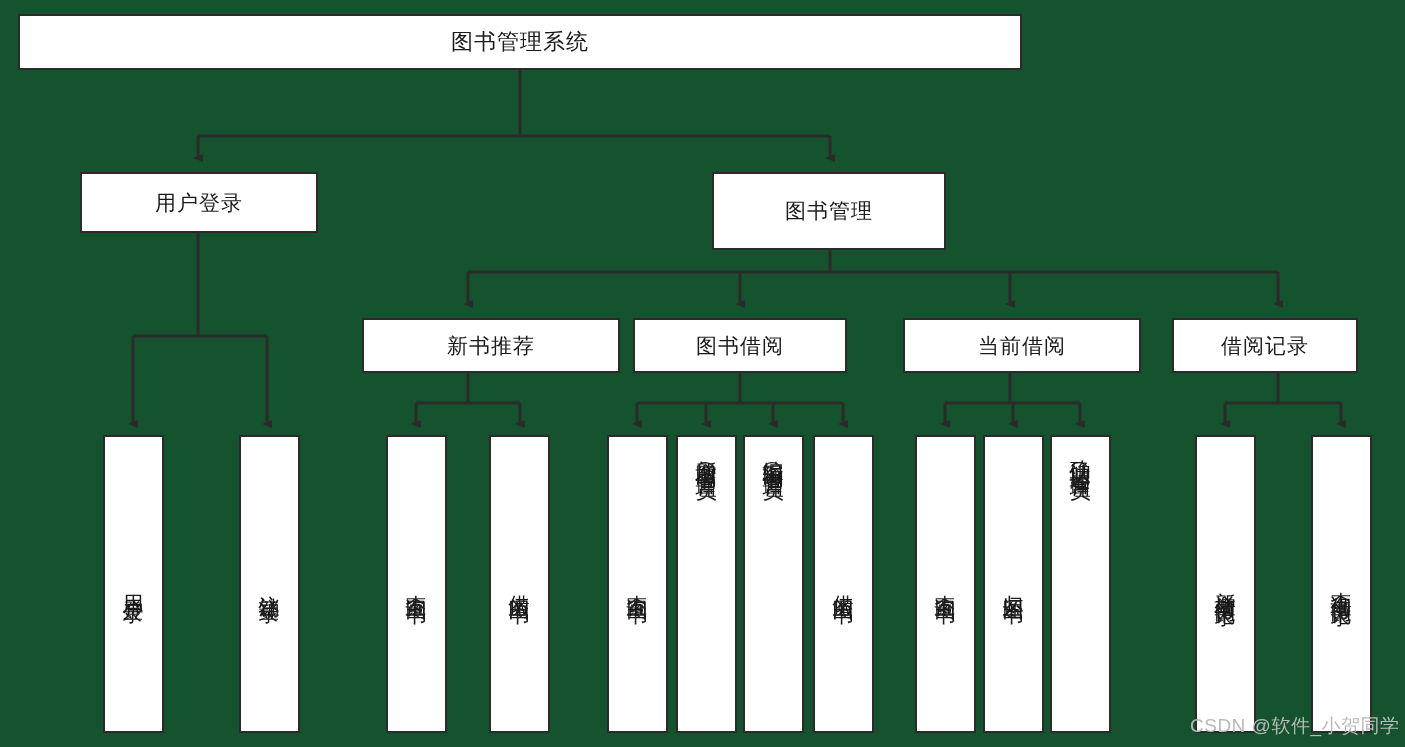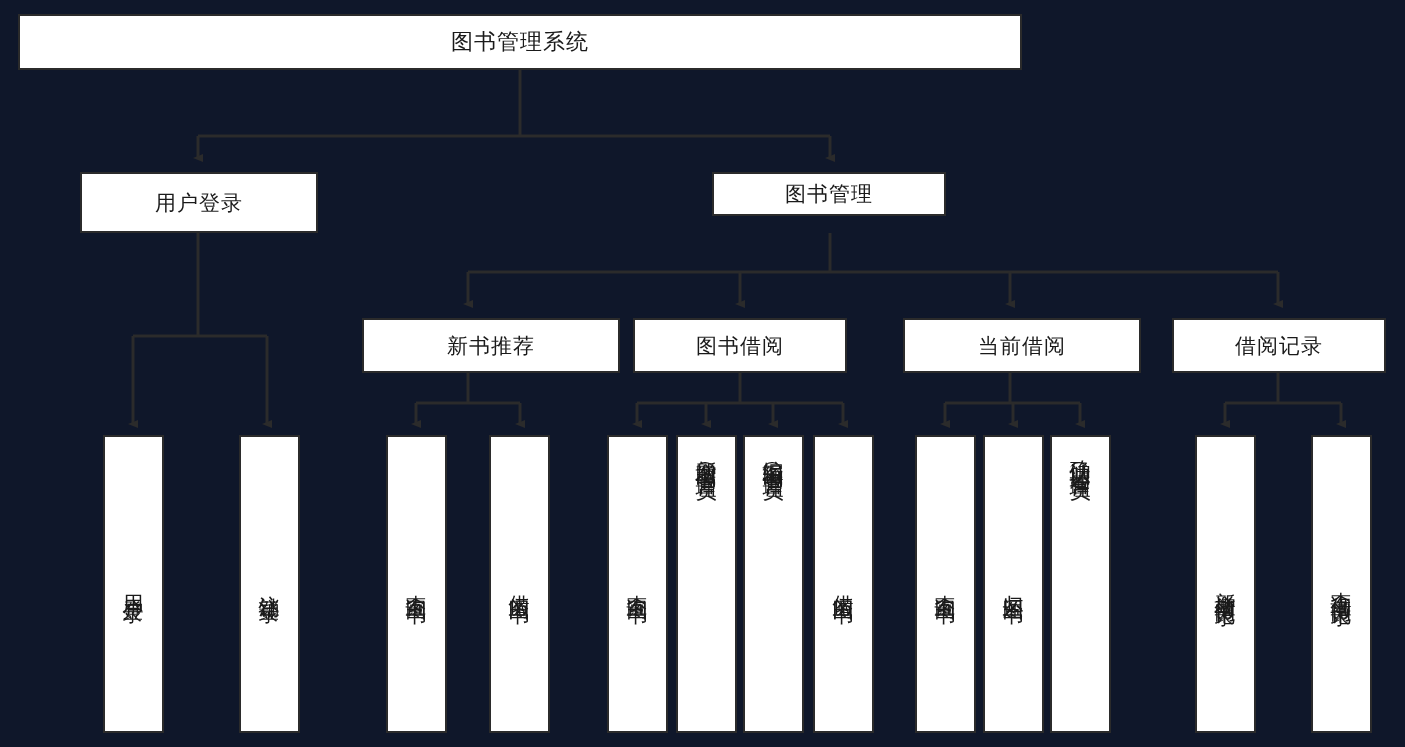--- a/index.html
+++ b/index.html
@@ -7,21 +7,21 @@
     padding: 0;
     background: #ffffff;
   }
   body {
     font-family: "Liberation Sans", "DejaVu Sans", sans-serif;
   }
   #diagram-root {
     position: relative;
     width: 1405px;
     height: 747px;
-    background: #0f172a;
+    background: #14532d;
     overflow: hidden;
     text-align: center;
   }
   #edge-layer {
     position: absolute;
     left: 0;
     top: 0;
     width: 1405px;
     height: 747px;
     pointer-events: none;
@@ -129,34 +129,34 @@
     </g>
   </svg>
 
   <div class="node root-node" style="left:18px; top:14px; width:1004px; height:56px;">
     <span>图书管理系统</span>
   </div>
 
   <div class="node h-node" style="left:80px; top:172px; width:238px; height:61px;">
     <span>用户登录</span>
   </div>
-  <div class="node h-node" style="left:712px; top:172px; width:234px; height:44px;">
+  <div class="node h-node" style="left:712px; top:172px; width:234px; height:78px;">
     <span>图书管理</span>
   </div>
 
   <div class="node h-node" style="left:362px; top:318px; width:258px; height:55px;">
     <span>新书推荐</span>
   </div>
   <div class="node h-node" style="left:633px; top:318px; width:214px; height:55px;">
     <span>图书借阅</span>
   </div>
   <div class="node h-node" style="left:903px; top:318px; width:238px; height:55px;">
     <span>当前借阅</span>
   </div>
-  <div class="node h-node" style="left:1172px; top:318px; width:214px; height:55px;">
+  <div class="node h-node" style="left:1172px; top:318px; width:186px; height:55px;">
     <span>借阅记录</span>
   </div>
 
   <div class="node leaf-node center-text" style="left:103px; top:435px; width:61px; height:298px;">
     <span class="leaf-text">用户登录</span>
   </div>
   <div class="node leaf-node center-text" style="left:239px; top:435px; width:61px; height:298px;">
     <span class="leaf-text">注销登录</span>
   </div>
 
@@ -190,14 +190,15 @@
     <span class="leaf-text">确认归还（管理员）</span>
   </div>
 
   <div class="node leaf-node center-text" style="left:1195px; top:435px; width:61px; height:298px;">
     <span class="leaf-text">新增借阅记录</span>
   </div>
   <div class="node leaf-node center-text" style="left:1311px; top:435px; width:61px; height:298px;">
     <span class="leaf-text">查询借阅记录</span>
   </div>
 
+  <div id="watermark">CSDN @软件_小贺同学</div>
 
 </div>
 
 </body></html>

